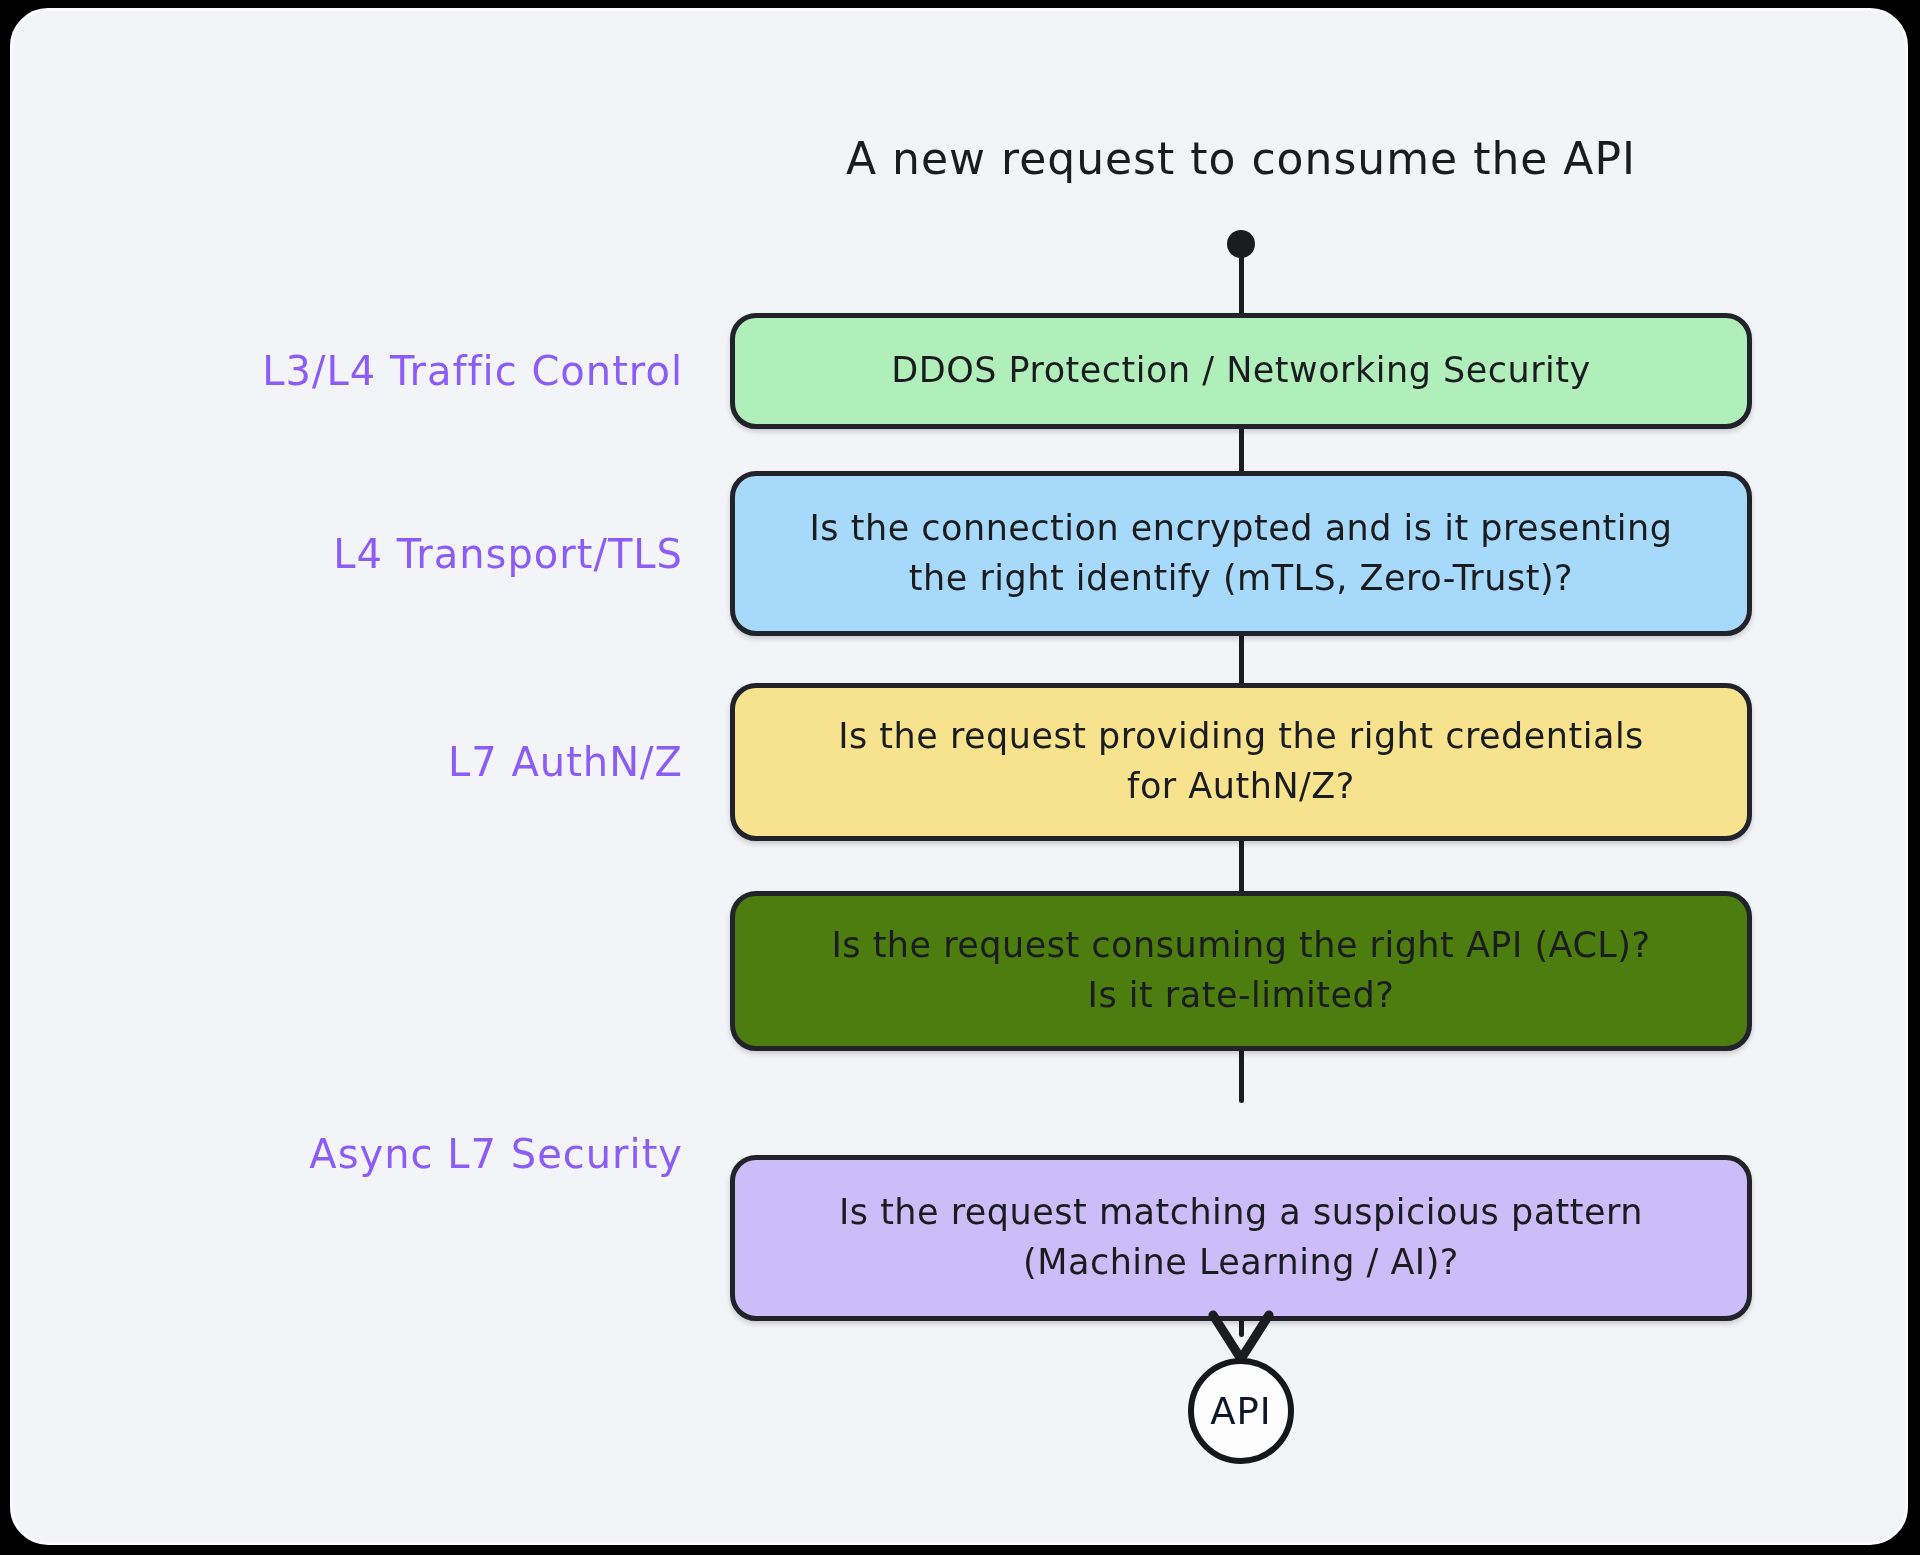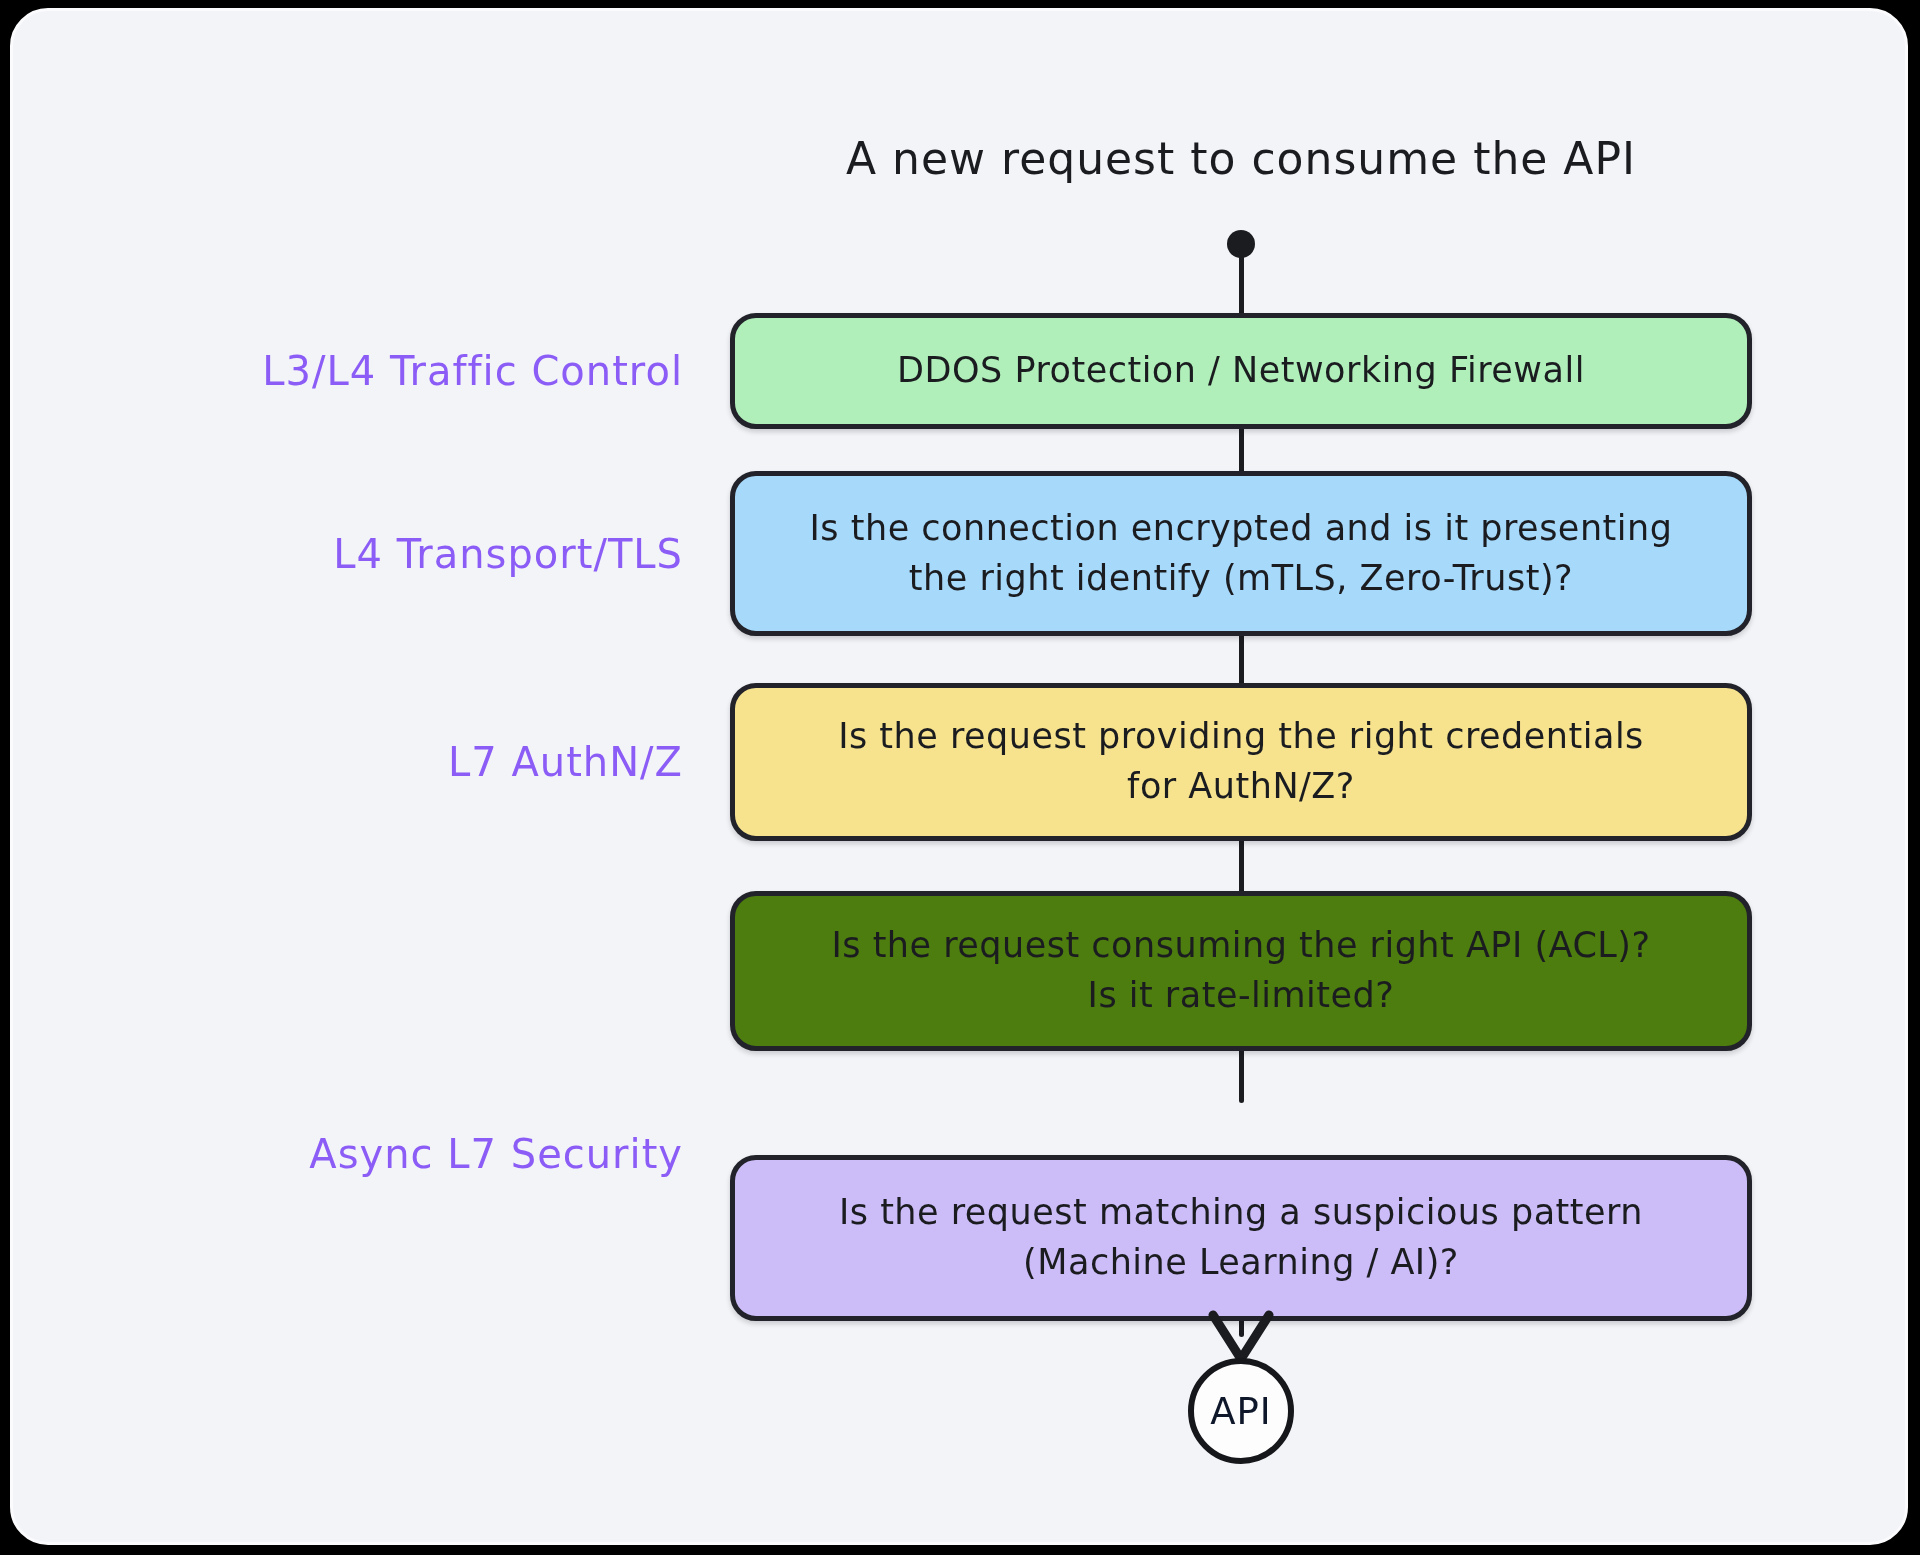--- a/index.html
+++ b/index.html
@@ -125,21 +125,21 @@
   <div class="vline seg2"></div>
   <div class="vline seg3"></div>
   <div class="vline seg4"></div>
   <div class="vline seg5"></div>
 
   <div class="layer-label lab0">L3/L4 Traffic Control</div>
   <div class="layer-label lab1">L4 Transport/TLS</div>
   <div class="layer-label lab2">L7 AuthN/Z</div>
   <div class="layer-label lab4">Async L7 Security</div>
 
-  <div class="layer-box box0" style="background: rgb(176, 239, 186);">DDOS Protection / Networking Firewall</div>
+  <div class="layer-box box0" style="background: rgb(176, 239, 186);">DDOS Protection / Networking Security</div>
   <div class="layer-box box1" style="background: rgb(167, 217, 250);">Is the connection encrypted and is it presenting
 the right identify (mTLS, Zero-Trust)?</div>
   <div class="layer-box box2" style="background: rgb(247, 227, 142);">Is the request providing the right credentials
 for AuthN/Z?</div>
   <div class="layer-box box3" style="background: #4d7c0f;">Is the request consuming the right API (ACL)?
 Is it rate-limited?</div>
   <div class="layer-box box4" style="background: rgb(204, 188, 247);">Is the request matching a suspicious pattern
 (Machine Learning / AI)?</div>
 
   <svg class="arrow-head" viewBox="0 0 72 56">

